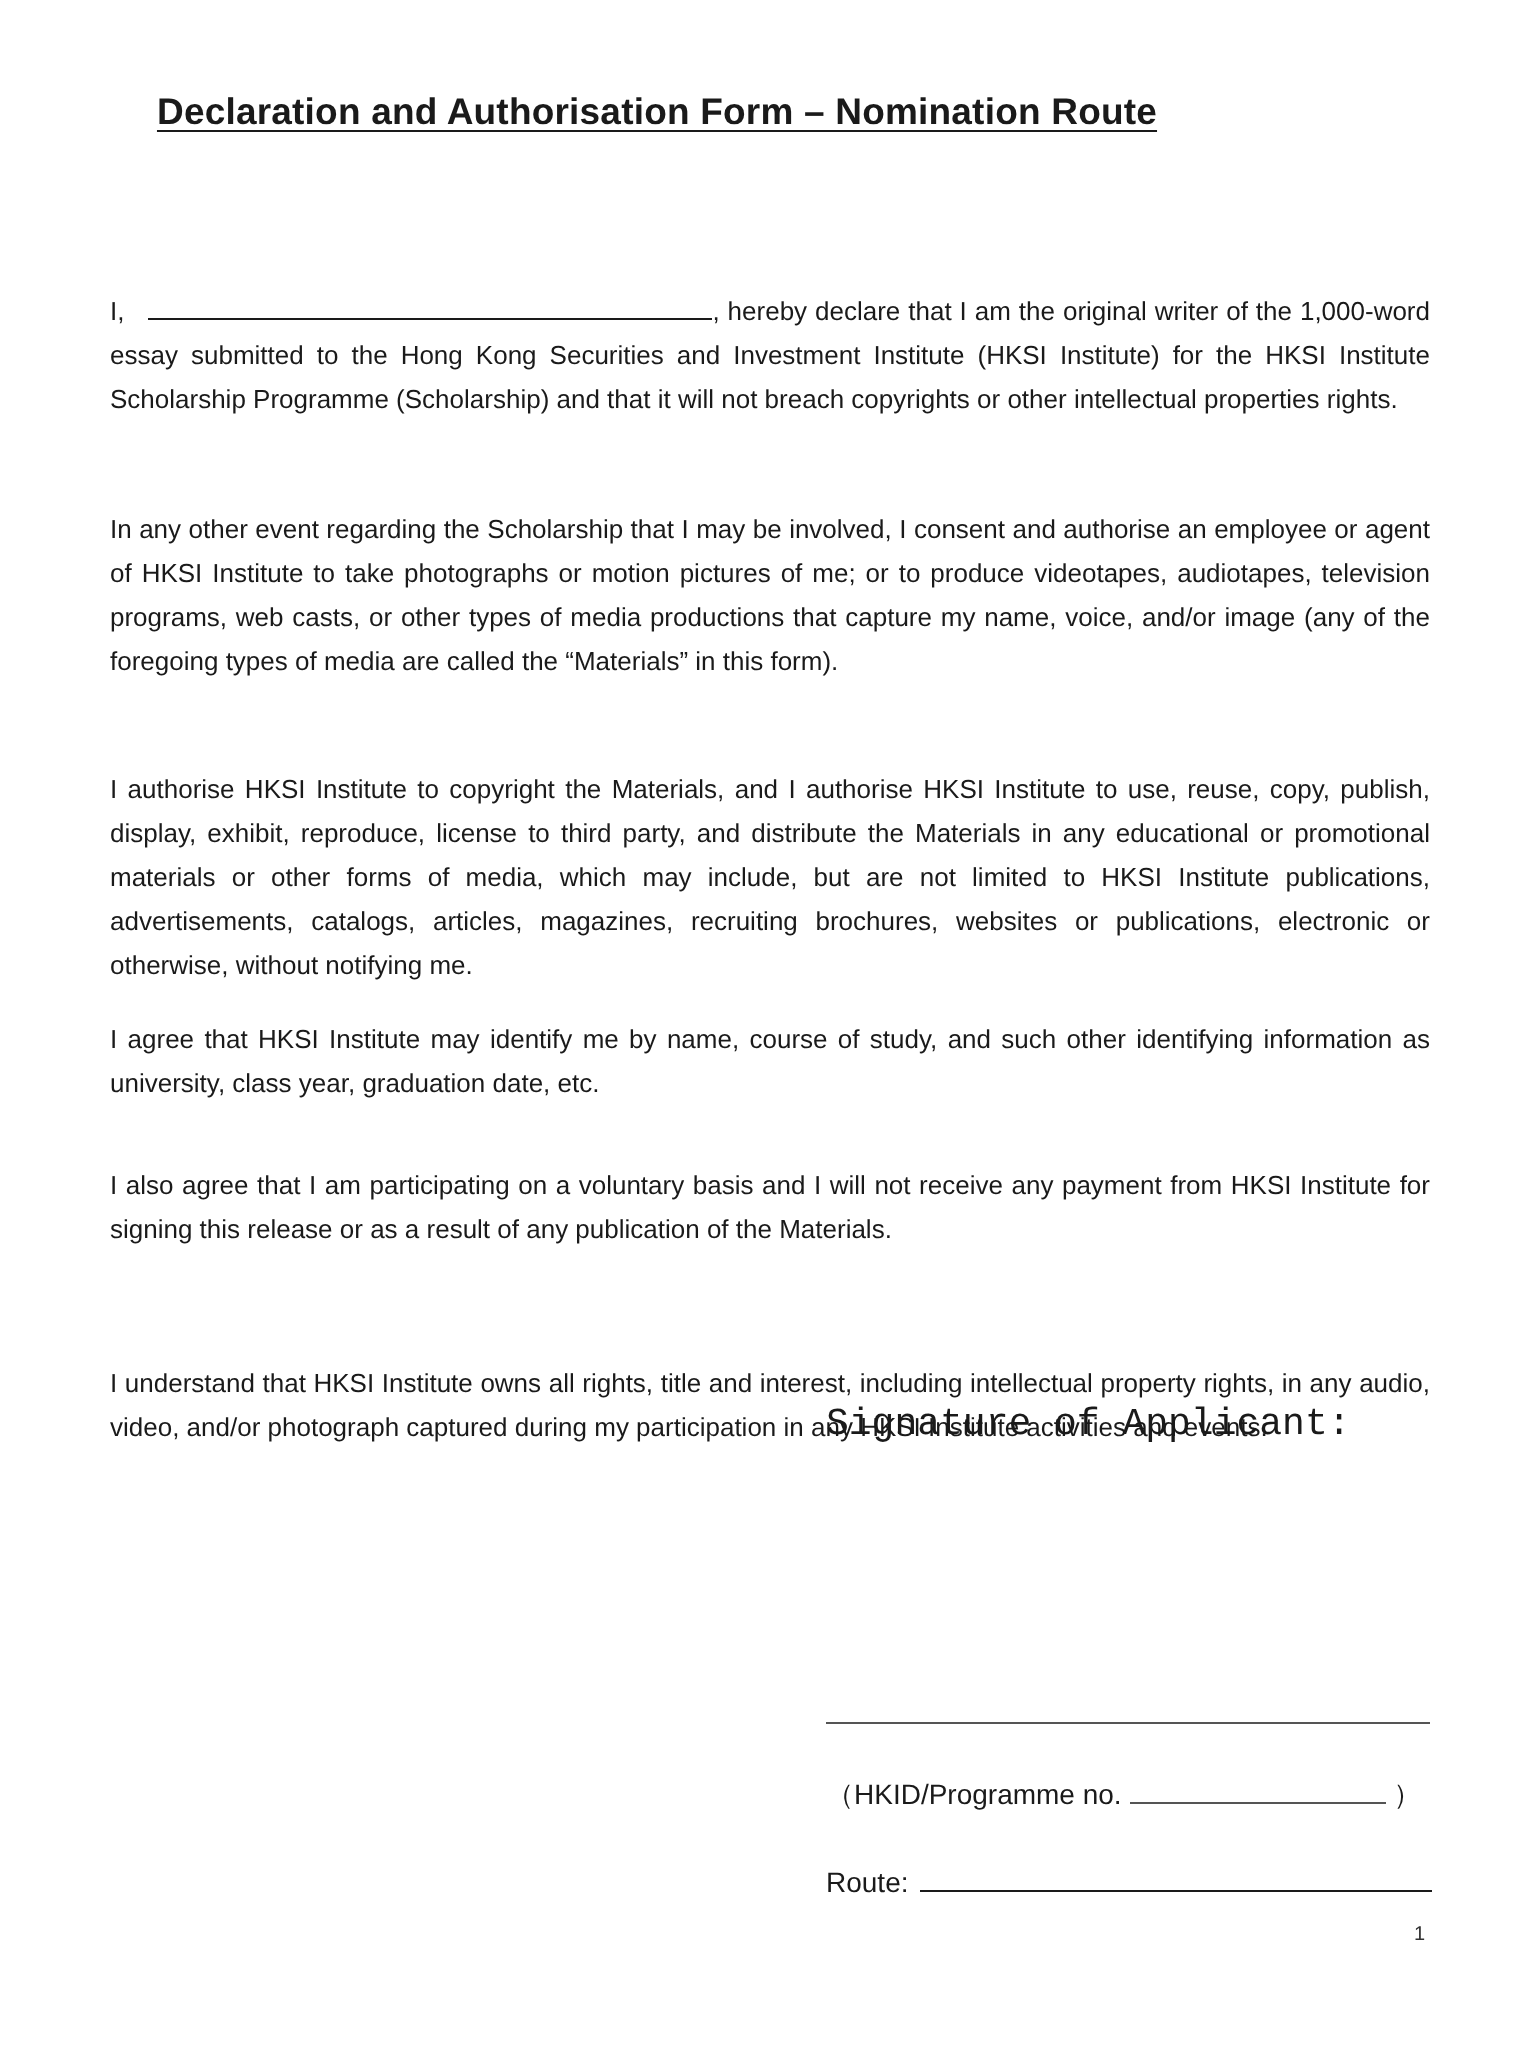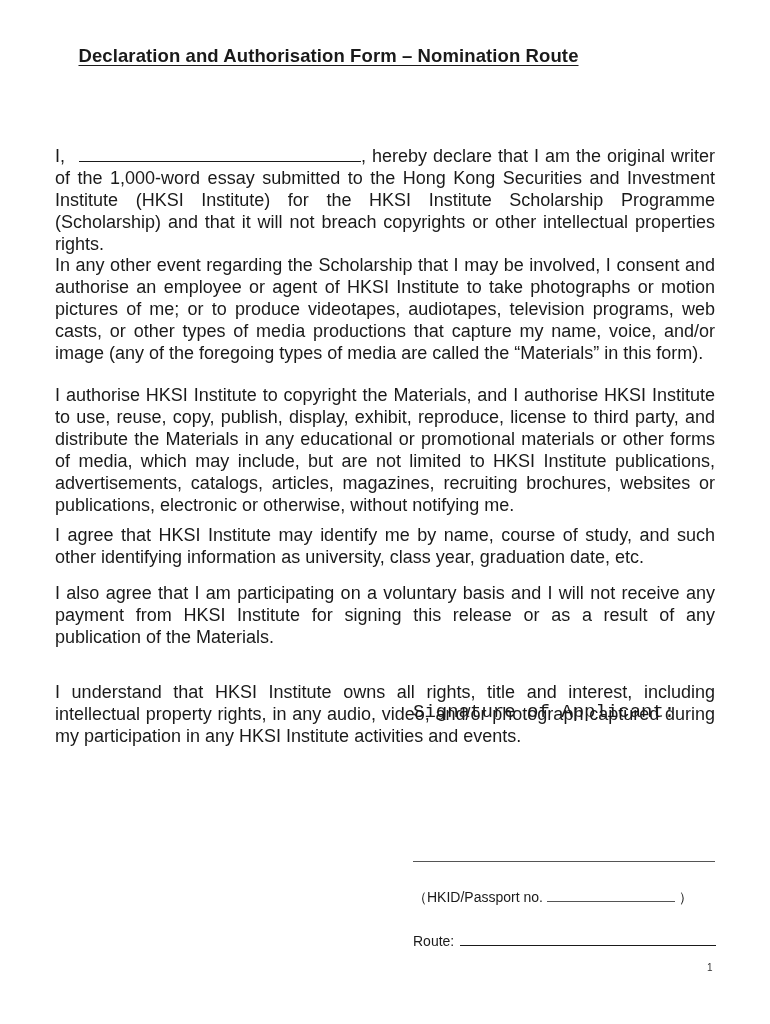--- a/index.html
+++ b/index.html
@@ -1,21 +1,21 @@
 <!DOCTYPE html>
 <html><head>
   <meta charset="utf-8">
   <style>
     html, body { margin: 0; padding: 0; background: #ffffff; }
     body { width: 770px; height: 1024px; position: relative; overflow: hidden;
            font-family: "Liberation Sans", sans-serif; color: #1a1a1a; }
     .title { position: absolute; left: 0; width: 657px; top: 45px; text-align: center;
              font-size: 18.5px; font-weight: bold; text-decoration: underline;
              text-underline-offset: 3px; letter-spacing: 0.1px; }
-    .body-text { position: absolute; left: 55px; width: 660px; font-size: 18px;
+    .body-text { position: absolute; left: 55px; width: 660px; font-size: 13px;
                  line-height: 22px; text-align: justify; }
     .para { position: absolute; left: 55px; width: 660px; margin: 0; text-align: justify;
             text-align-last: left; }
     .blank { display: inline-block; border-bottom: 1.3px solid #1a1a1a; vertical-align: baseline;
              height: 14px; }
     .sig-label { position: absolute; left: 413px; top: 701px; font-size: 19px; font-family: Liberation Mono, monospace; }
     .sig-line { position: absolute; left: 413px; top: 861px; width: 302px; border-bottom: 1px solid #555; }
     .hkid { position: absolute; left: 413px; top: 889px; font-size: 14px; white-space: pre; }
     .hkid-blank { display: inline-block; width: 128px; border-bottom: 1px solid #555; height: 12px; }
     .date { position: absolute; left: 413px; top: 933px; font-size: 14px; }
@@ -27,24 +27,24 @@
 
 <div class="title">Declaration and Authorisation Form – Nomination Route</div>
 
 <p class="para body-text" style="top:145px;">
   <span>I,</span>
   <span class="blank" style="width:282px; margin-left:8px;"></span><span>, hereby declare that I am the original writer of the 1,000-word essay submitted to the Hong Kong Securities and Investment Institute (HKSI Institute) for the HKSI Institute Scholarship Programme (Scholarship) and that it will not breach copyrights or other intellectual properties rights.</span>
 </p>
 
 <p class="para body-text" style="top:254px;">In any other event regarding the Scholarship that I may be involved, I consent and authorise an employee or agent of HKSI Institute to take photographs or motion pictures of me; or to produce videotapes, audiotapes, television programs, web casts, or other types of media productions that capture my name, voice, and/or image (any of the foregoing types of media are called the “Materials” in this form).</p>
 <p class="para body-text" style="top:384px;">I authorise HKSI Institute to copyright the Materials, and I authorise HKSI Institute to use, reuse, copy, publish, display, exhibit, reproduce, license to third party, and distribute the Materials in any educational or promotional materials or other forms of media, which may include, but are not limited to HKSI Institute publications, advertisements, catalogs, articles, magazines, recruiting brochures, websites or publications, electronic or otherwise, without notifying me.</p>
-<p class="para body-text" style="top:524px;">I agree that HKSI Institute may identify me by name, course of study, and such other identifying information as university, class year, graduation date, etc.</p>
+<p class="para body-text" style="top:509px;">I agree that HKSI Institute may identify me by name, course of study, and such other identifying information as university, class year, graduation date, etc.</p>
 <p class="para body-text" style="top:582px;">I also agree that I am participating on a voluntary basis and I will not receive any payment from HKSI Institute for signing this release or as a result of any publication of the Materials.</p>
 <p class="para body-text" style="top:681px;">I understand that HKSI Institute owns all rights, title and interest, including intellectual property rights, in any audio, video, and/or photograph captured during my participation in any HKSI Institute activities and events.</p>
 
 <div class="sig-label">Signature of Applicant:</div>
 <div class="sig-line"></div>
 
-<div class="hkid"><span>（HKID/Passport no. </span><span class="hkid-blank"></span><span> ）</span></div>
+<div class="hkid"><span>（HKID/Programme no. </span><span class="hkid-blank"></span><span> ）</span></div>
 
 <div class="date"><span>Route:</span><span class="date-blank"></span></div>
 
 <div class="page-num">1</div>
 
 </body></html>

